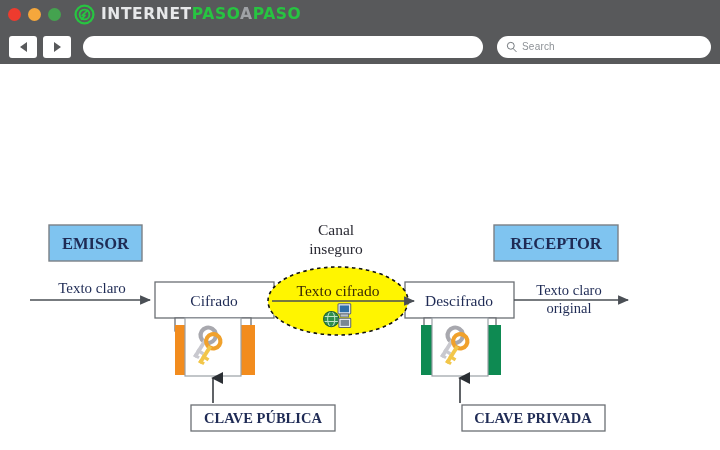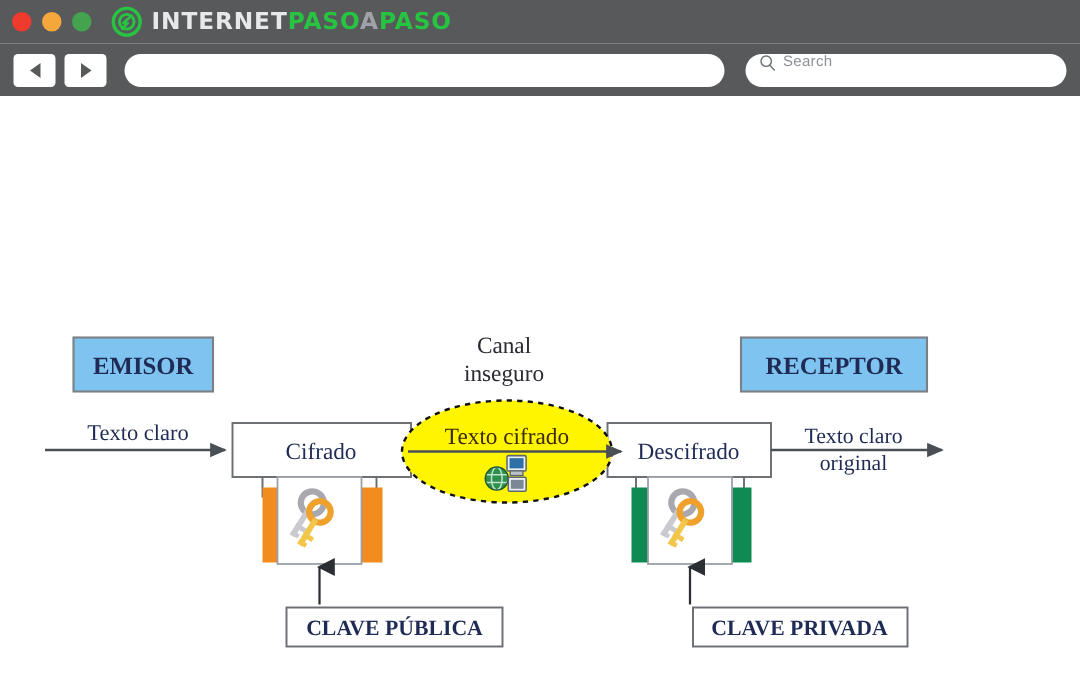--- a/index.html
+++ b/index.html
@@ -96,20 +96,21 @@
     color: #333;
     outline: none;
     font-family: "Liberation Sans", sans-serif;
   }
 
   .searchbox {
     width: 214px; height: 22px;
     background: #ffffff;
     border-radius: 11px;
     display: flex;
+    align-items: center;
     padding: 0 9px;
     gap: 4px;
     flex: 0 0 auto;
   }
   .search-icon { width: 12px; height: 12px; display:block; flex:0 0 auto; }
   .search-ph {
     font-size: 10px;
     color: #8d9196;
     font-family: "Liberation Sans", sans-serif;
     letter-spacing: .2px;

